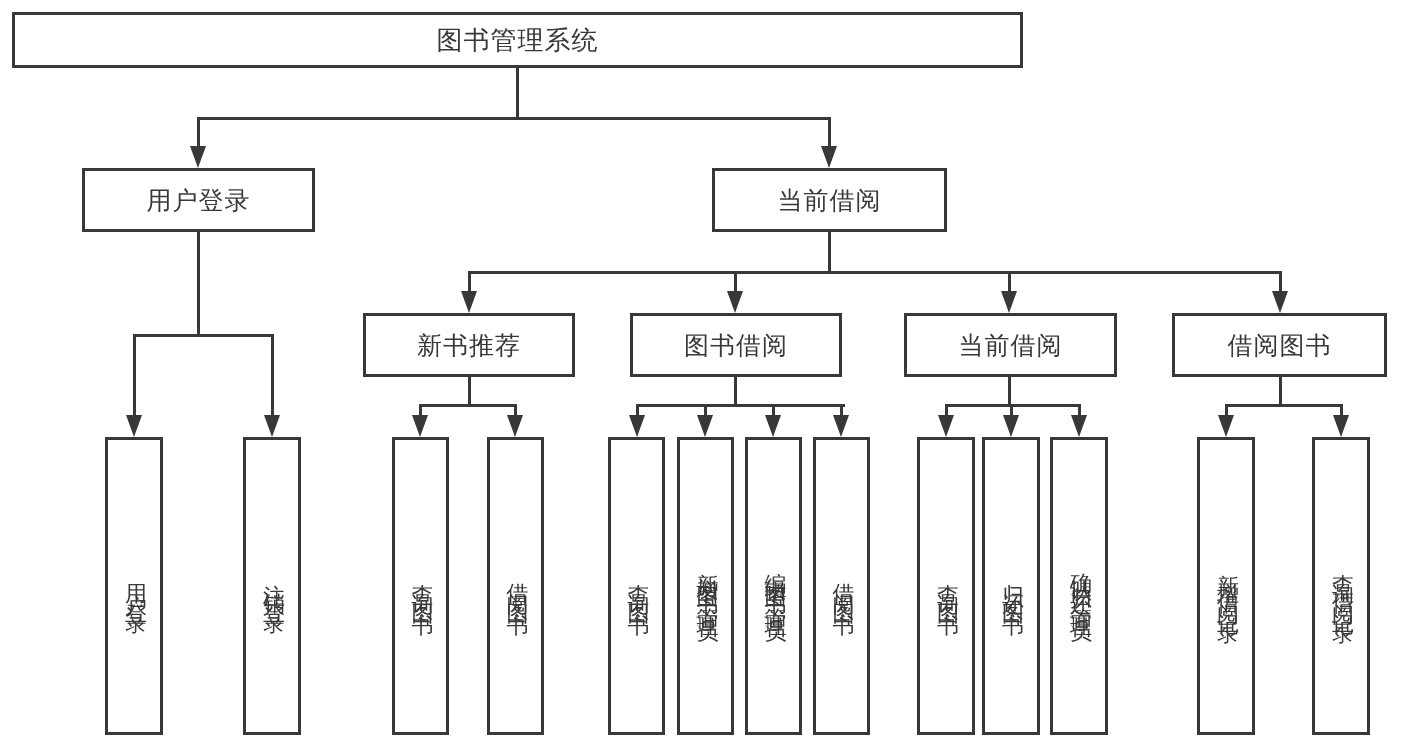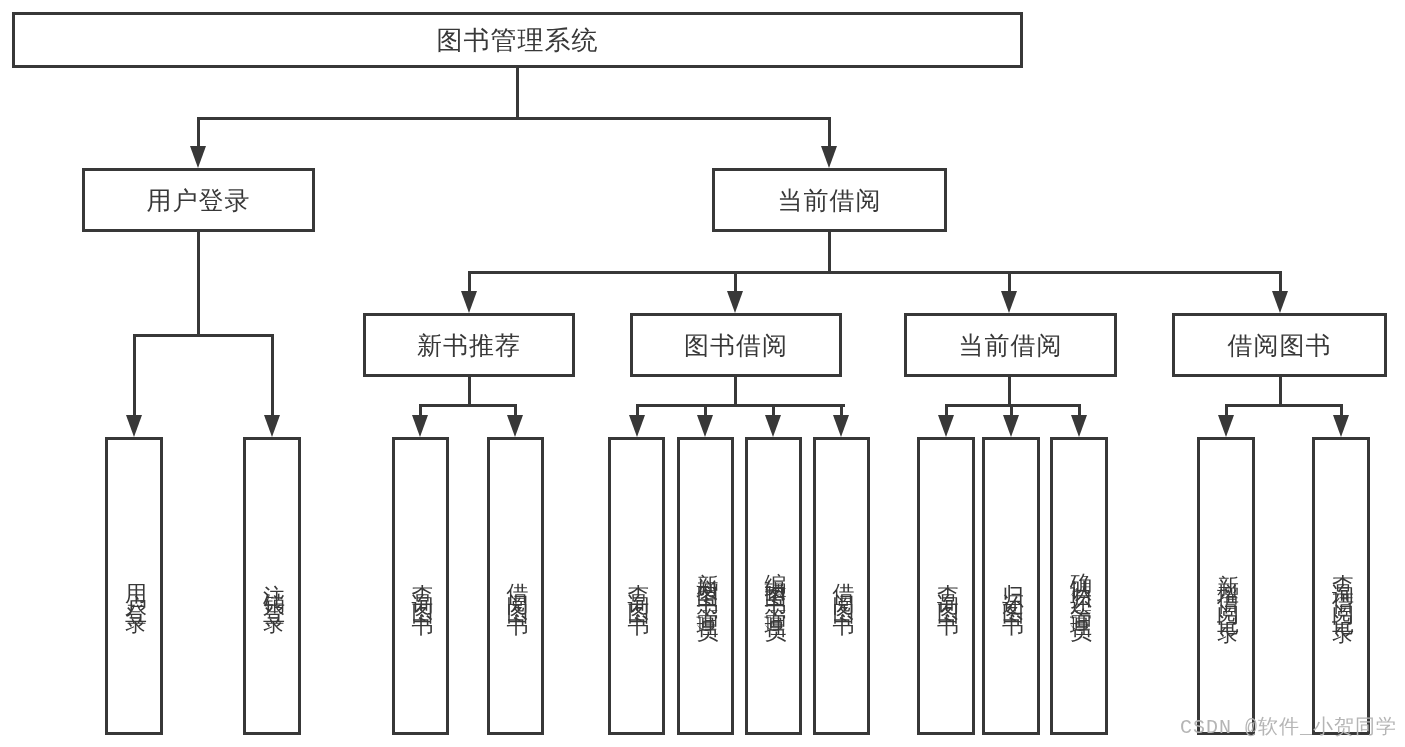--- a/index.html
+++ b/index.html
@@ -157,15 +157,14 @@
     <span>确认归还（管理员）</span>
   </div>
 
   <div class="box v" style="left:1197px;top:437px;width:58px;height:298px;">
     <span>新增借阅记录</span>
   </div>
   <div class="box v" style="left:1312px;top:437px;width:58px;height:298px;">
     <span>查询借阅记录</span>
   </div>
 
-  <div class="watermark">CSDN @软件_小贺同学</div>
 
 </div>
 
 </body></html>

